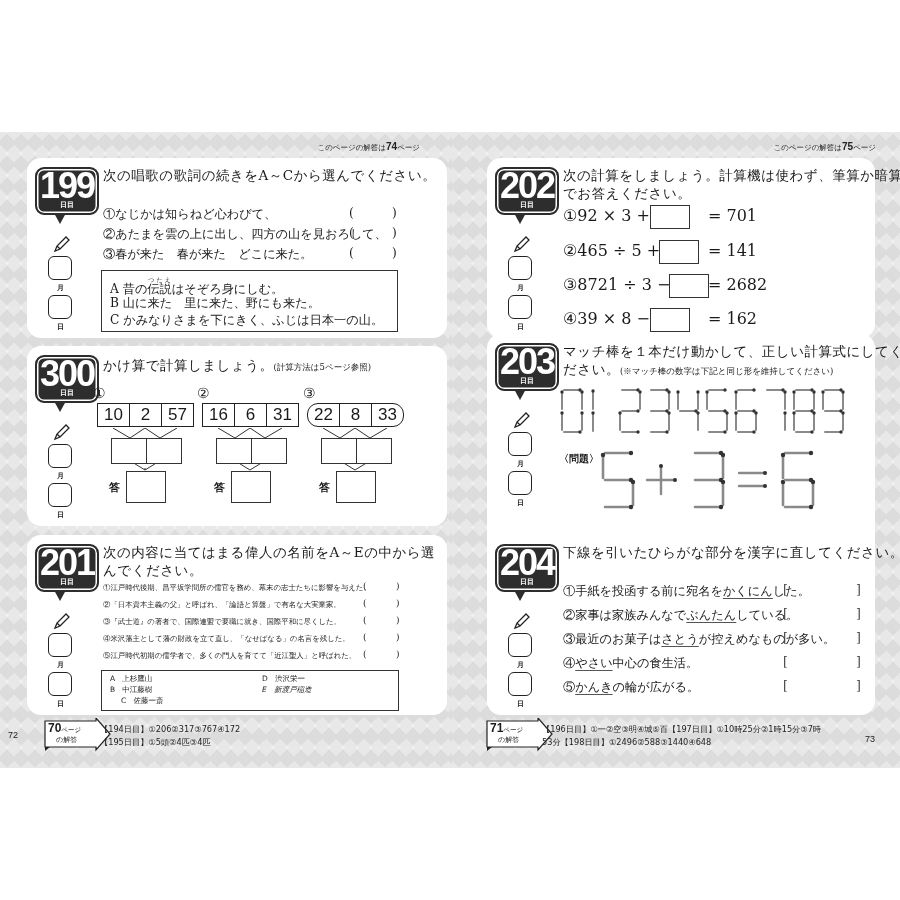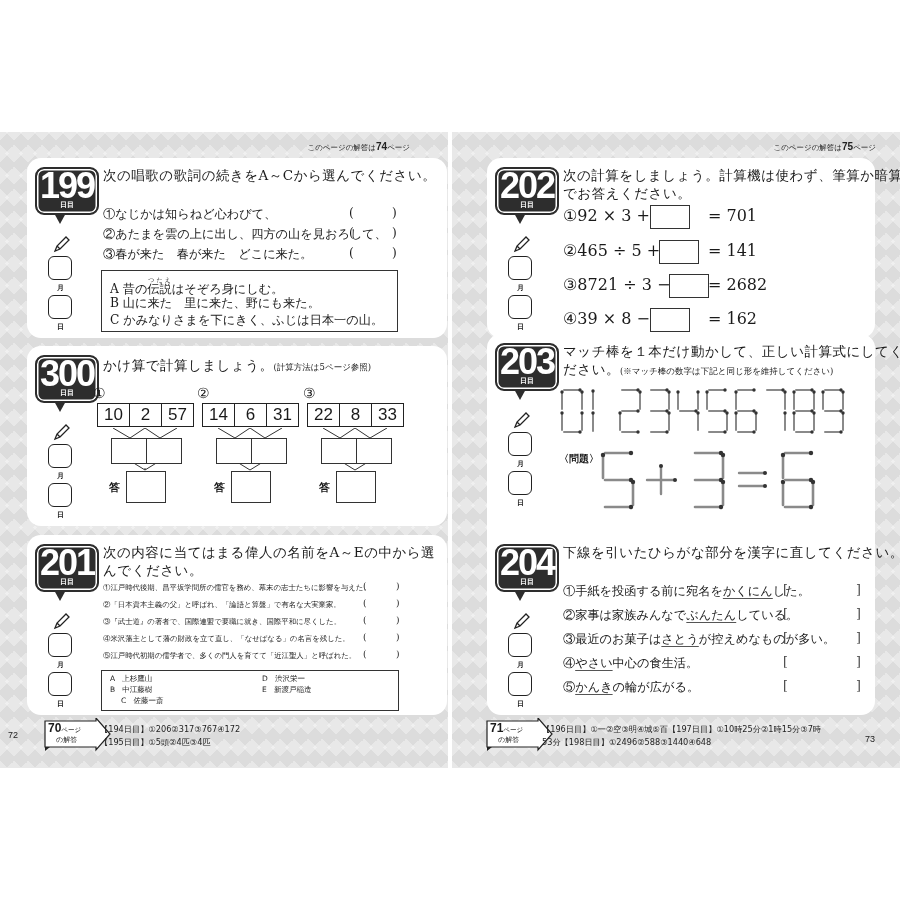--- a/index.html
+++ b/index.html
@@ -4,21 +4,21 @@
 <style>
   html,body{margin:0;padding:0;}
   body{width:900px;height:900px;background:#ffffff;position:relative;overflow:hidden;
        font-family:"DejaVu Serif","Liberation Serif",serif;color:#1a1a1a;}
   .page{position:absolute;top:132px;height:636px;
         background-color:#dcdcdc;
         background-image:
           linear-gradient(45deg, rgba(255,255,255,0.35) 25%, transparent 25%, transparent 75%, rgba(255,255,255,0.35) 75%),
           linear-gradient(-45deg, rgba(255,255,255,0.35) 25%, transparent 25%, transparent 75%, rgba(255,255,255,0.35) 75%);
         background-size:14px 22px;}
-  .page.left{left:0;width:448px;}
+  .page.left{left:0;width:448px;padding-left:10px;}
   .page.right{left:452px;width:448px;}
   .answer-ref{position:absolute;top:9px;font-family:"DejaVu Sans","Liberation Sans",sans-serif;font-size:7.5px;color:#222;}
   .answer-ref b{font-size:10px;font-family:"Liberation Sans",sans-serif;}
   .page.left .answer-ref{right:38px;}
   .page.right .answer-ref{right:24px;}
   .card{position:absolute;background:#ffffff;border-radius:14px;}
   .badge{position:absolute;left:8px;top:9px;width:60px;height:44px;background:#2d2d2d;border:2px solid #2d2d2d;
          border-radius:9px;box-shadow:0 0 0 1.5px #fff inset;color:#fff;text-align:center;}
   .badge .num{font-family:"Liberation Sans",sans-serif;font-weight:bold;font-size:36px;line-height:30px;letter-spacing:-2px;display:block;margin-top:2px;}
   .badge .day{font-family:"DejaVu Sans",sans-serif;font-weight:bold;font-size:7px;line-height:8px;display:block;}
@@ -123,37 +123,37 @@
       </svg>
       <div class="blank" style="left:84px;top:92px;width:34px;height:24px;"></div>
       <div class="blank" style="left:119px;top:92px;width:34px;height:24px;"></div>
       <div class="ans-label" style="left:82px;top:134px;">答</div>
       <div class="blank" style="left:99px;top:125px;width:38px;height:30px;"></div>
     </div>
 
     <div>
       <div class="row" style="left:170px;top:39px;font-size:14px;">②</div>
       <div class="cellrow" style="left:175px;top:57px;">
-        <div style="width:31px;">14</div>
+        <div style="width:31px;">16</div>
         <div style="width:31px;">6</div>
         <div style="width:31px;">31</div>
       </div>
       <svg style="position:absolute;left:175px;top:82px;" width="96" height="60">
         <path d="M16 0 L33 10 L48 0 L63 10 L80 0" stroke="#333" fill="none" stroke-width="1"></path>
         <path d="M35 34 L48 42 L61 34" stroke="#333" fill="none" stroke-width="1"></path>
       </svg>
       <div class="blank" style="left:189px;top:92px;width:34px;height:24px;"></div>
       <div class="blank" style="left:224px;top:92px;width:34px;height:24px;"></div>
       <div class="ans-label" style="left:187px;top:134px;">答</div>
       <div class="blank" style="left:204px;top:125px;width:38px;height:30px;"></div>
     </div>
 
     <div>
       <div class="row" style="left:276px;top:39px;font-size:14px;">③</div>
-      <div class="cellrow" style="left:280px;top:57px;">
+      <div class="cellrow" style="left:280px;top:57px;border-radius:11px;">
         <div style="width:31px;">22</div>
         <div style="width:31px;">8</div>
         <div style="width:31px;">33</div>
       </div>
       <svg style="position:absolute;left:280px;top:82px;" width="96" height="60">
         <path d="M16 0 L33 10 L48 0 L63 10 L80 0" stroke="#333" fill="none" stroke-width="1"></path>
         <path d="M35 34 L48 42 L61 34" stroke="#333" fill="none" stroke-width="1"></path>
       </svg>
       <div class="blank" style="left:294px;top:92px;width:34px;height:24px;"></div>
       <div class="blank" style="left:329px;top:92px;width:34px;height:24px;"></div>
@@ -192,21 +192,21 @@
     <span class="paren" style="left:336px;top:97px;font-size:9px;">(</span>
       <span class="paren" style="left:369px;top:97px;font-size:9px;">)</span>
     <span class="paren" style="left:336px;top:114px;font-size:9px;">(</span>
       <span class="paren" style="left:369px;top:114px;font-size:9px;">)</span>
 
     <div class="choicebox" style="left:74px;top:135px;width:296px;height:39px;font-family:'DejaVu Sans',sans-serif;font-size:7.5px;">
       <div style="position:absolute;left:8px;top:3px;"><span>A</span>&nbsp;&nbsp;&nbsp;<span>上杉鷹山</span></div>
       <div style="position:absolute;left:8px;top:14px;"><span>B</span>&nbsp;&nbsp;&nbsp;<span>中江藤樹</span></div>
       <div style="position:absolute;left:12px;top:25px;margin-left:7px;"><span>C</span>&nbsp;&nbsp;&nbsp;<span>佐藤一斎</span></div>
       <div style="position:absolute;left:160px;top:3px;"><span>D</span>&nbsp;&nbsp;&nbsp;<span>渋沢栄一</span></div>
-      <div style="position:absolute;left:160px;top:14px;"><span>E</span>&nbsp;&nbsp;&nbsp;<span>新渡戸稲造</span></div>
+      <div style="position:absolute;left:160px;top:14px;font-style:italic;"><span>E</span>&nbsp;&nbsp;&nbsp;<span>新渡戸稲造</span></div>
     </div>
   </div>
 
   <div class="footer">
     <div class="pagenum" style="left:8px;top:10px;">72</div>
     <div class="arrow-tag" style="left:44px;">
       <svg style="position:absolute;left:0;top:-2px;" width="68" height="34">
         <path d="M1 3 L52 3 L52 0 L66 16 L52 32 L52 29 L1 29 Z" fill="#fff" stroke="#222" stroke-width="1.2"></path>
         <path d="M1 29 L1 33 L6 29 Z" fill="#222"></path>
       </svg>

